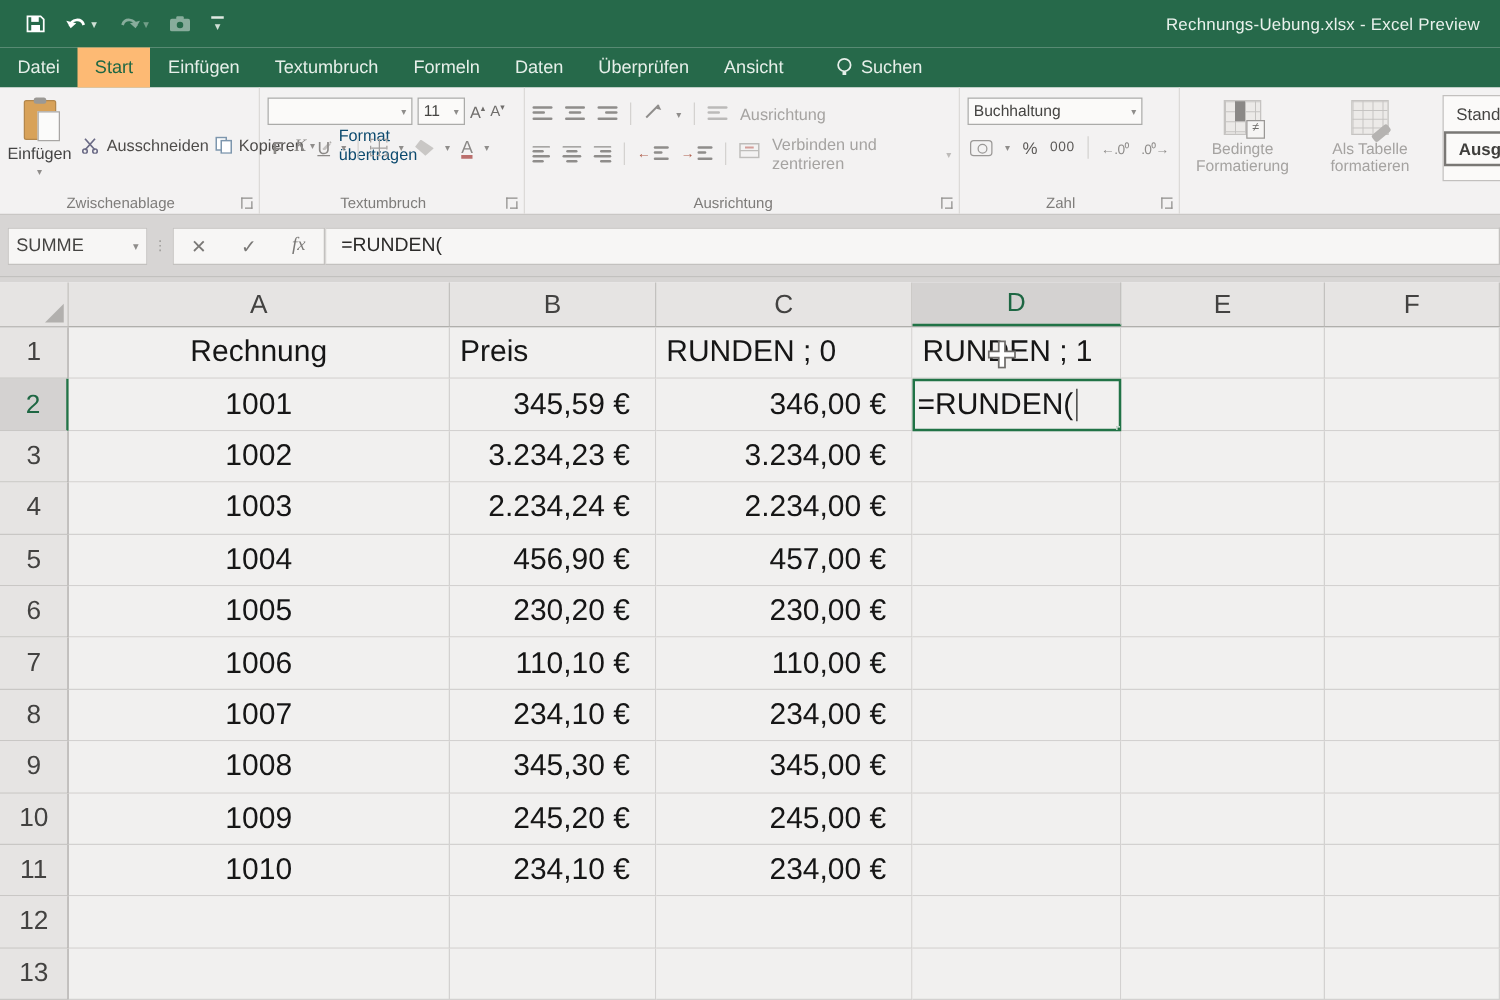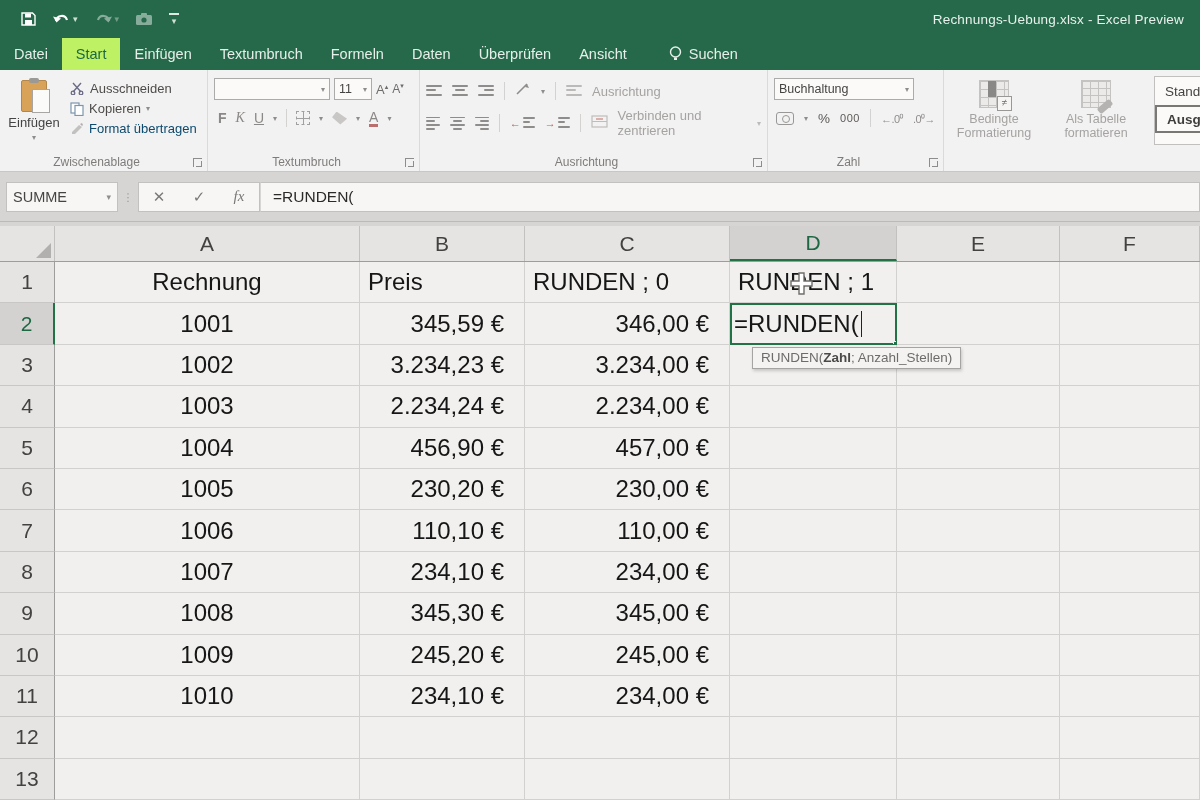--- a/index.html
+++ b/index.html
@@ -14,42 +14,42 @@
   .titlebar { height:38px; background:#26694a; display:flex; align-items:center; }
   .qat { display:flex; align-items:center; gap:16px; padding-left:20px; }
   .qat .qbtn { display:flex; align-items:center; gap:2px; }
   .dim { opacity:.45; }
   .qcaret { color:#cfe0d5; font-size:9px; }
   .win-title { margin-left:auto; margin-right:16px; color:#e9f1ec; font-size:13.5px; letter-spacing:.2px; }
 
   
   .tabrow { height:32px; background:#26694a; display:flex; align-items:stretch; }
   .tab { color:#e6efe9; font-size:14.5px; padding:8px 14px 7px; cursor:default; }
-  .tab.active { background:#bef264; color:#1e6743; }
+  .tab.active { background:#fdba74; color:#1e6743; }
   .tab-search { display:flex; align-items:center; gap:7px; color:#e6efe9; font-size:14.5px; padding:0 14px; margin-left:14px; }
 
   
   .ribbon { height:102px; background:#f3f2f2; border-bottom:1px solid #c9c7c5; display:flex; }
   .rgroup { position:relative; border-right:1px solid #dcdad8; padding:8px 6px 20px; flex:none; }
   .glabel { position:absolute; bottom:2px; left:0; right:14px; text-align:center; font-size:12px; color:#7e7c7a; }
   .launcher { position:absolute; bottom:4px; right:5px; width:9px; height:9px; border-left:1.5px solid #8f8d8b; border-top:1.5px solid #8f8d8b; }
   .launcher:after { content:""; position:absolute; right:0; bottom:0; width:5px; height:5px; border-right:1.5px solid #8f8d8b; border-bottom:1.5px solid #8f8d8b; }
   .g-ic { color:#6f6d6b; }
   .gray-txt { color:#a5a3a1; }
   .mid-txt { color:#5c5a58; }
   .sm-caret { font-size:8px; color:#8f8d8b; }
 
   
   .grp-clip { width:208px; display:flex; gap:8px; }
   .paste-btn { width:56px; display:flex; flex-direction:column; align-items:center; gap:3px; padding-top:2px; }
   .clipboard-ic { position:relative; width:26px; height:32px; background:#d8a259; border:1px solid #b3874c; border-radius:2px; }
   .clipboard-ic:before { content:""; position:absolute; top:-3px; left:7px; width:10px; height:5px; background:#9b9995; border-radius:2px; }
   .clipboard-ic:after { content:""; position:absolute; right:-4px; bottom:-2px; width:16px; height:22px; background:#fbfbfa; border:1px solid #a8a6a4; }
   .paste-lbl { font-size:13px; color:#444; }
-  .clip-small { display:flex; flex-direction:column; gap:5px; padding-top:3px; }
+  .clip-small { display:flex; gap:5px; padding-top:3px; }
   .clip-row { display:flex; align-items:center; gap:5px; font-size:13px; color:#4e4c4a; }
   .clip-row.disabled { color:#0c4a6e; }
 
   
   .grp-font { width:212px; }
   .combo { background:#fbfaf9; border:1px solid #ababa9; height:22px; display:flex; align-items:center; font-size:12.5px; color:#454442; padding:0 4px; }
   .combo .car { margin-left:auto; font-size:8px; color:#8f8d8b; }
   .font-row1 { display:flex; gap:4px; align-items:center; }
   .font-row2 { display:flex; gap:9px; align-items:center; margin-top:9px; padding-left:4px; font-size:14px; }
   .fx-sep { width:1px; height:18px; background:#d4d2d0; }
@@ -513,20 +513,17 @@
         <div class="rh">13</div>
         <div class="cell a-c" style="width: 305px;"></div>
         <div class="cell a-r" style="width: 165px;"></div>
         <div class="cell a-r" style="width: 205px;"></div>
         <div class="cell a-l" style="width: 167px;"></div>
         <div class="cell a-l" style="width: 163px;"></div>
         <div class="cell a-l" style="width: 140px;"></div>
       </div>
     </div>
 
-  <div class="func-tip">
-    <span>RUNDEN(</span><b>Zahl</b><span>; Anzahl_Stellen)</span>
-  </div>
 
   <svg class="cursor-cross" width="23" height="23" viewBox="0 0 23 23">
     <path d="M9 1h5v8h8v5h-8v8H9v-8H1V9h8z" fill="#fff" stroke="#6f6d6b" stroke-width="1.4"></path>
   </svg>
 </div>
 
 </body></html>

